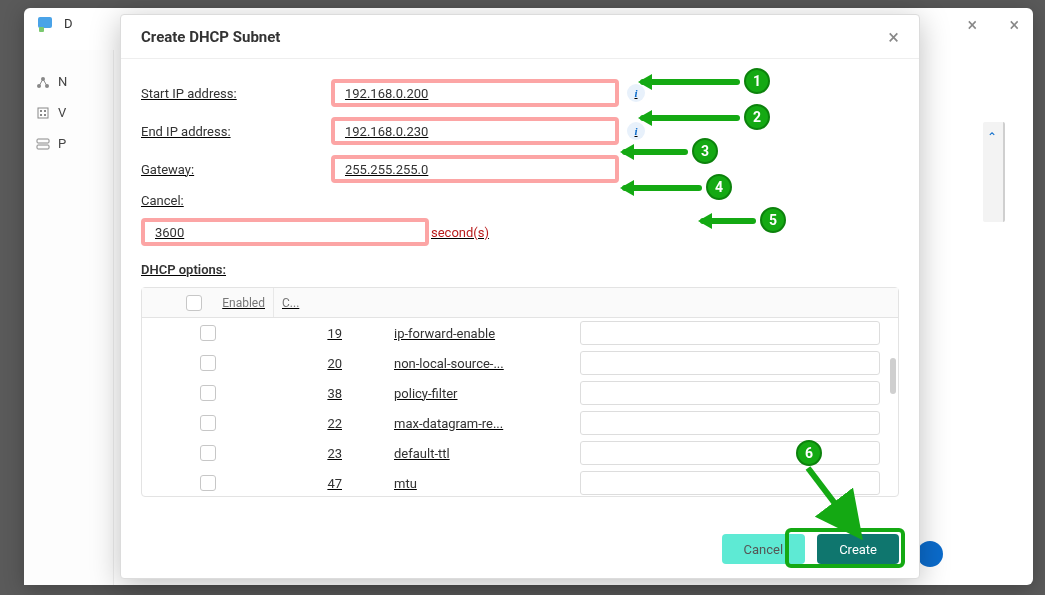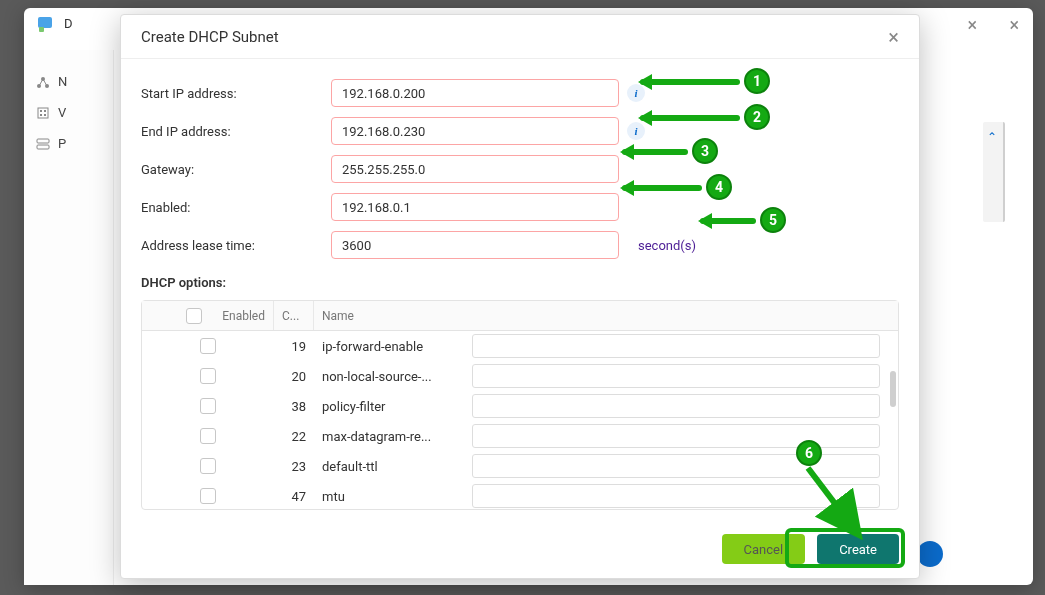--- a/index.html
+++ b/index.html
@@ -42,51 +42,51 @@
     .modal {
       position:absolute; top:14px; left:120px; width:800px; height:565px;
       background:#fff; border:1px solid #dcdcdc; border-radius:4px;
       box-shadow: 0 6px 30px rgba(0,0,0,.25);
       display:flex; flex-direction:column;
     }
     .modal-header {
       height:44px; display:flex; align-items:center; justify-content:space-between;
       padding:0 20px; border-bottom:1px solid #eee;
     }
-    .modal-title { font-size:15px; font-weight:400; color:#333; }
+    .modal-title { font-size:15px; font-weight:700; color:#333; }
     .modal-close { font-size:20px; color:#888; cursor:pointer; }
     
-    .modal-body { flex:1; padding:20px 20px 8px 20px; overflow:hidden; }
+    .modal-body { flex:1; padding:20px 20px 8px 20px; overflow:hidden;text-decoration:underline; }
     
     .form-row { display:flex; align-items:center; margin-bottom:10px; }
     .form-label { width:190px; font-size:13px; color:#333; }
     .form-input {
-      width:288px; height:28px; border:1px solid #fca5a5; border-radius:4px;
+      width:288px; height:28px; border:4px solid #fca5a5; border-radius:4px;
       padding:0 10px; font-size:13px; color:#333; outline:none;
     }
     .info-icon {
       width:18px; height:18px; margin-left:8px; border-radius:50%;
       background:#e8f1fb; color:#0b6bcb; font-size:11px; font-weight:bold;
       display:inline-flex; align-items:center; justify-content:center;
       font-style:italic; font-family:Georgia, serif;
     }
-    .suffix { margin-left:19px; font-size:13px; color:#4c1d95; }
+    .suffix { margin-left:2px; font-size:13px; color:#b91c1c; }
     
     .section-label { font-size:13px; font-weight:600; color:#333; margin-top:16px; margin-bottom:10px; }
     
     .options-table { border:1px solid #e3e3e3; border-radius:4px; position:relative; }
     .thead { display:flex; background:#fafafa; border-bottom:1px solid #e3e3e3; height:30px; align-items:center; font-size:12px; color:#777; }
     .th { padding:0 8px; border-right:1px solid #e8e8e8; height:100%; display:flex; align-items:center; }
     .th:last-child { border-right:none; }
     .th-enabled { width:132px; justify-content:flex-end; gap:20px; }
     .th-code { width:40px; }
     .th-name { width:150px; }
     .th-value { flex:1; }
     .tbody { max-height:178px; overflow-y:auto; }
-    .tr { display:flex; height:30px; align-items:center; font-size:13px; color:#333; }
+    .tr { display:flex; height:30px; align-items:center; font-size:13px; color:#333;gap:36px; }
     .td { padding:0 8px; }
     .td-enabled { width:132px; display:flex; justify-content:center; }
     .td-code { width:40px; text-align:right; color:#333; }
     .td-name { width:150px; white-space:nowrap; overflow:hidden; text-overflow:ellipsis; }
     .td-value { flex:1; padding-right:18px; }
     .td-value input {
       width:100%; height:24px; border:1px solid #ddd; border-radius:3px; padding:0 8px; font-size:12px;
     }
     .chk {
       width:16px; height:16px; border:1px solid #c7c7c7; border-radius:3px; background:#fff; display:inline-block;
@@ -94,21 +94,21 @@
     .scroll-thumb {
       position:absolute; right:2px; top:70px; width:6px; height:36px; background:#cfcfcf; border-radius:3px;
     }
     
     .modal-footer {
       height:58px; display:flex; justify-content:flex-end; align-items:center; gap:12px; padding:0 20px;
     }
     .btn {
       height:30px; padding:0 22px; border-radius:4px; font-size:13px; cursor:pointer; border:none;
     }
-    .btn-cancel { background:#84cc16; color:#555;margin-left:44px; }
+    .btn-cancel { background:#5eead4; color:#555;margin-left:44px; }
     .btn-create { background:#0f766e; color:#fff; }
     .create-highlight {
       position:absolute; right:14px; bottom:10px; width:120px; height:40px;
       border:4px solid #14a913; border-radius:6px;
     }
     
     
     .anno-badge {
       position:absolute; width:26px; height:26px; border-radius:50%;
       background:#14a913; color:#fff; font-weight:bold; font-size:14px;
@@ -201,39 +201,36 @@
     <div class="form-row">
       <div class="form-label">End IP address:</div>
       <input class="form-input" value="192.168.0.230" style="">
       <span class="info-icon">i</span>
     </div>
     <div class="form-row">
       <div class="form-label">Gateway:</div>
       <input class="form-input" value="255.255.255.0" style="">
     </div>
     <div class="form-row">
-      <div class="form-label">Enabled:</div>
-      <input class="form-input" value="192.168.0.1" style="">
-    </div>
-    <div class="form-row">
-      <div class="form-label">Address lease time:</div>
+      <div class="form-label">Cancel:</div>
+    </div>
+    <div class="form-row">
       <input class="form-input" value="3600" style="">
       <span class="suffix">second(s)</span>
     </div>
 
     <div class="section-label">DHCP options:</div>
 
     <div class="options-table">
       <div class="thead">
         <div class="th th-enabled">
           <span class="chk"></span>
           <span>Enabled</span>
         </div>
         <div class="th th-code">C...</div>
-        <div class="th th-name">Name</div>
       </div>
       <div class="tbody" id="options-tbody">
           <div class="tr">
             <div class="td td-enabled">
               <span class="chk"></span>
             </div>
             <div class="td td-code">19</div>
             <div class="td td-name">ip-forward-enable</div>
             <div class="td td-value"><input value="" style=""></div>
           </div>

